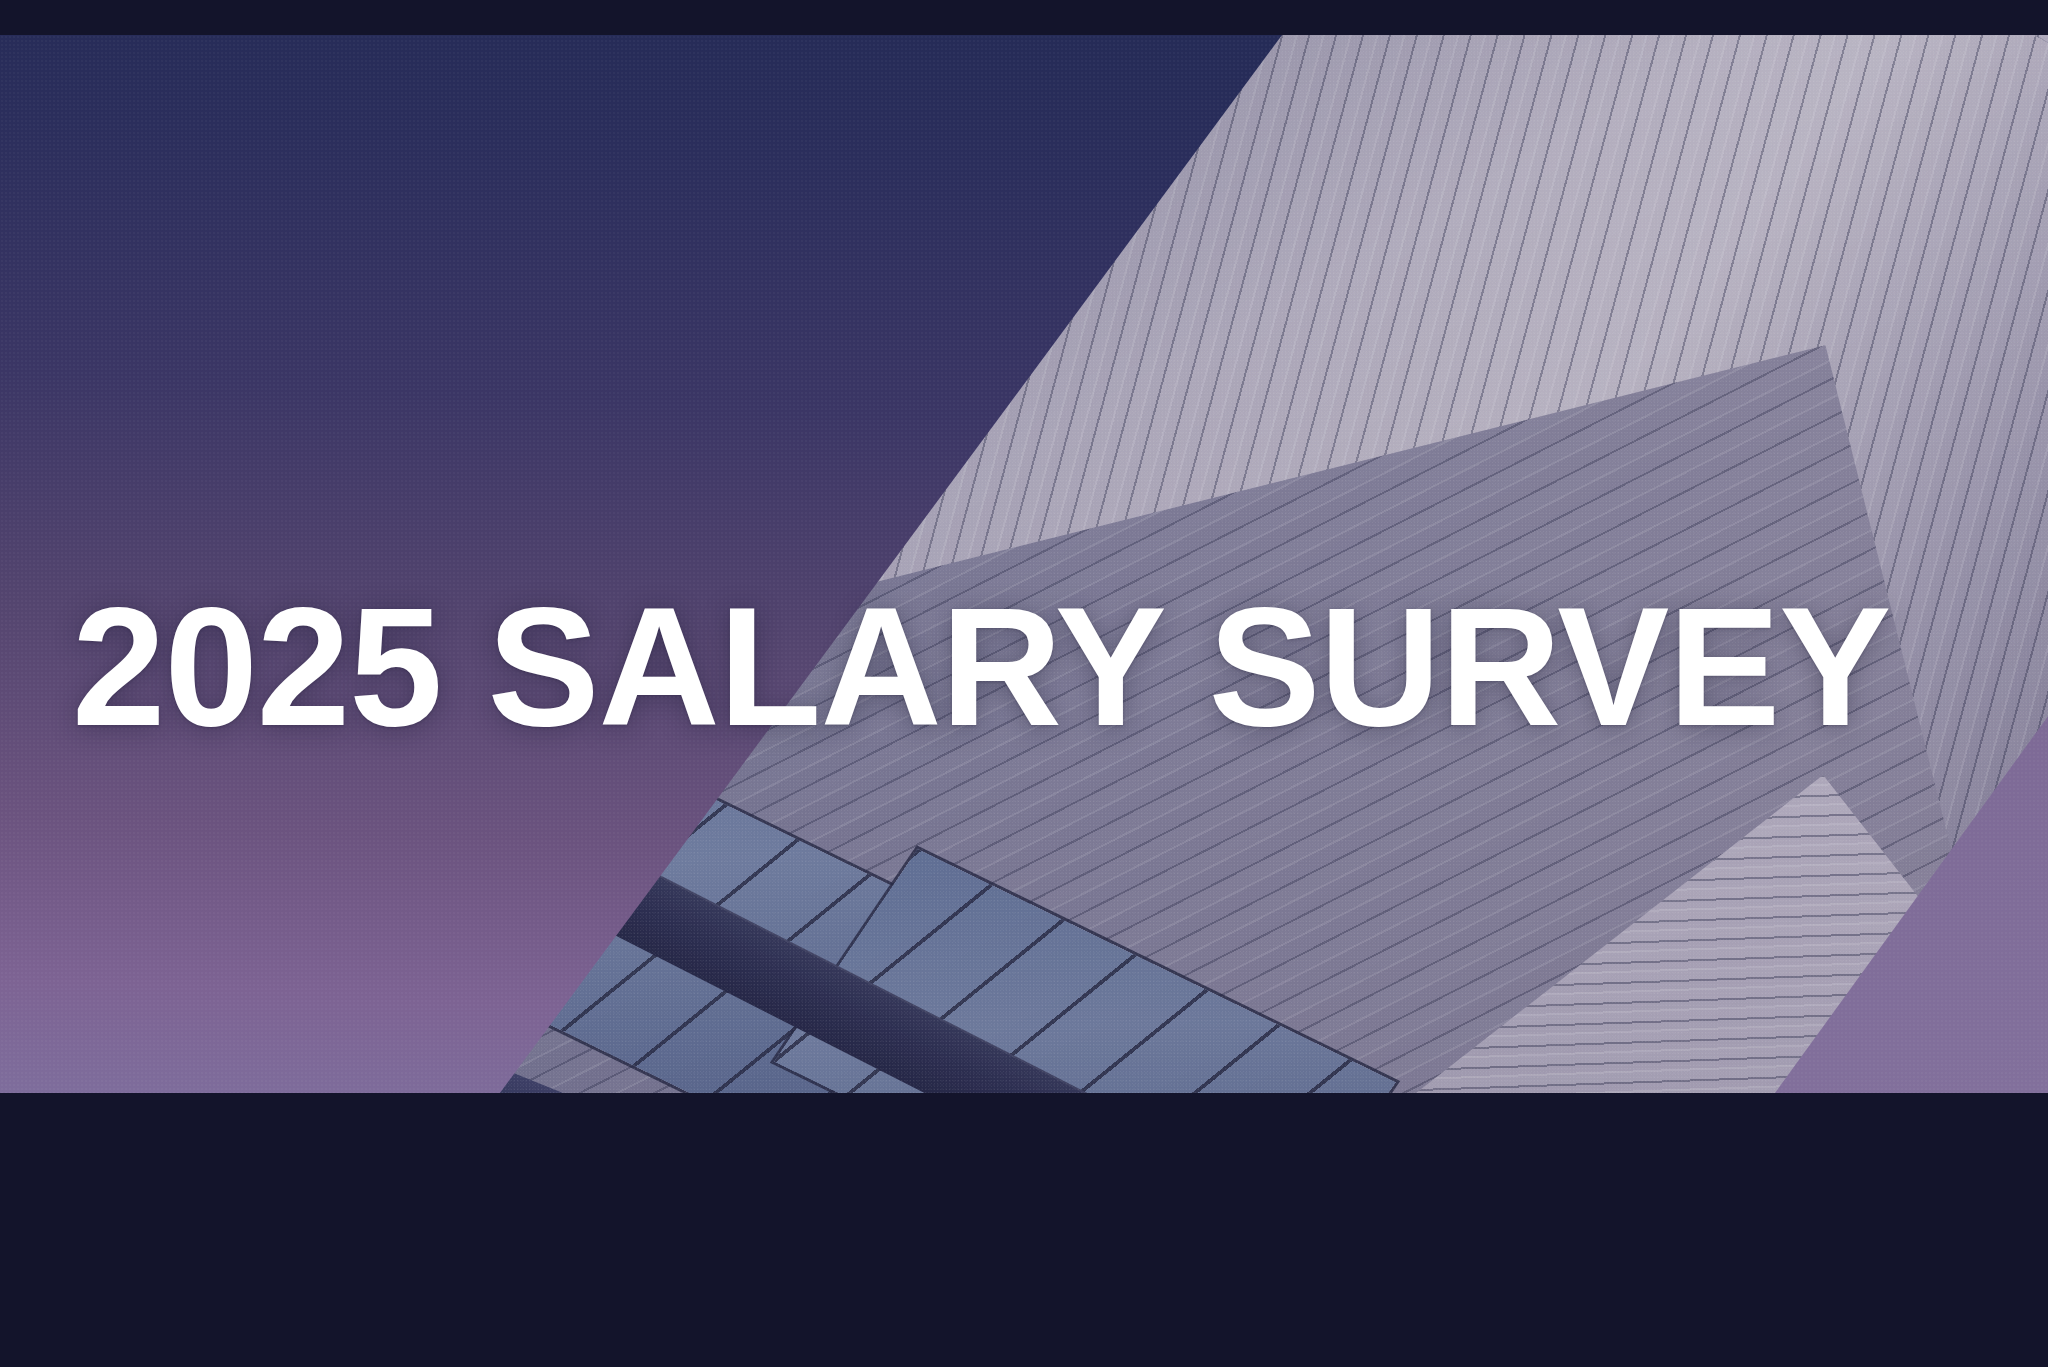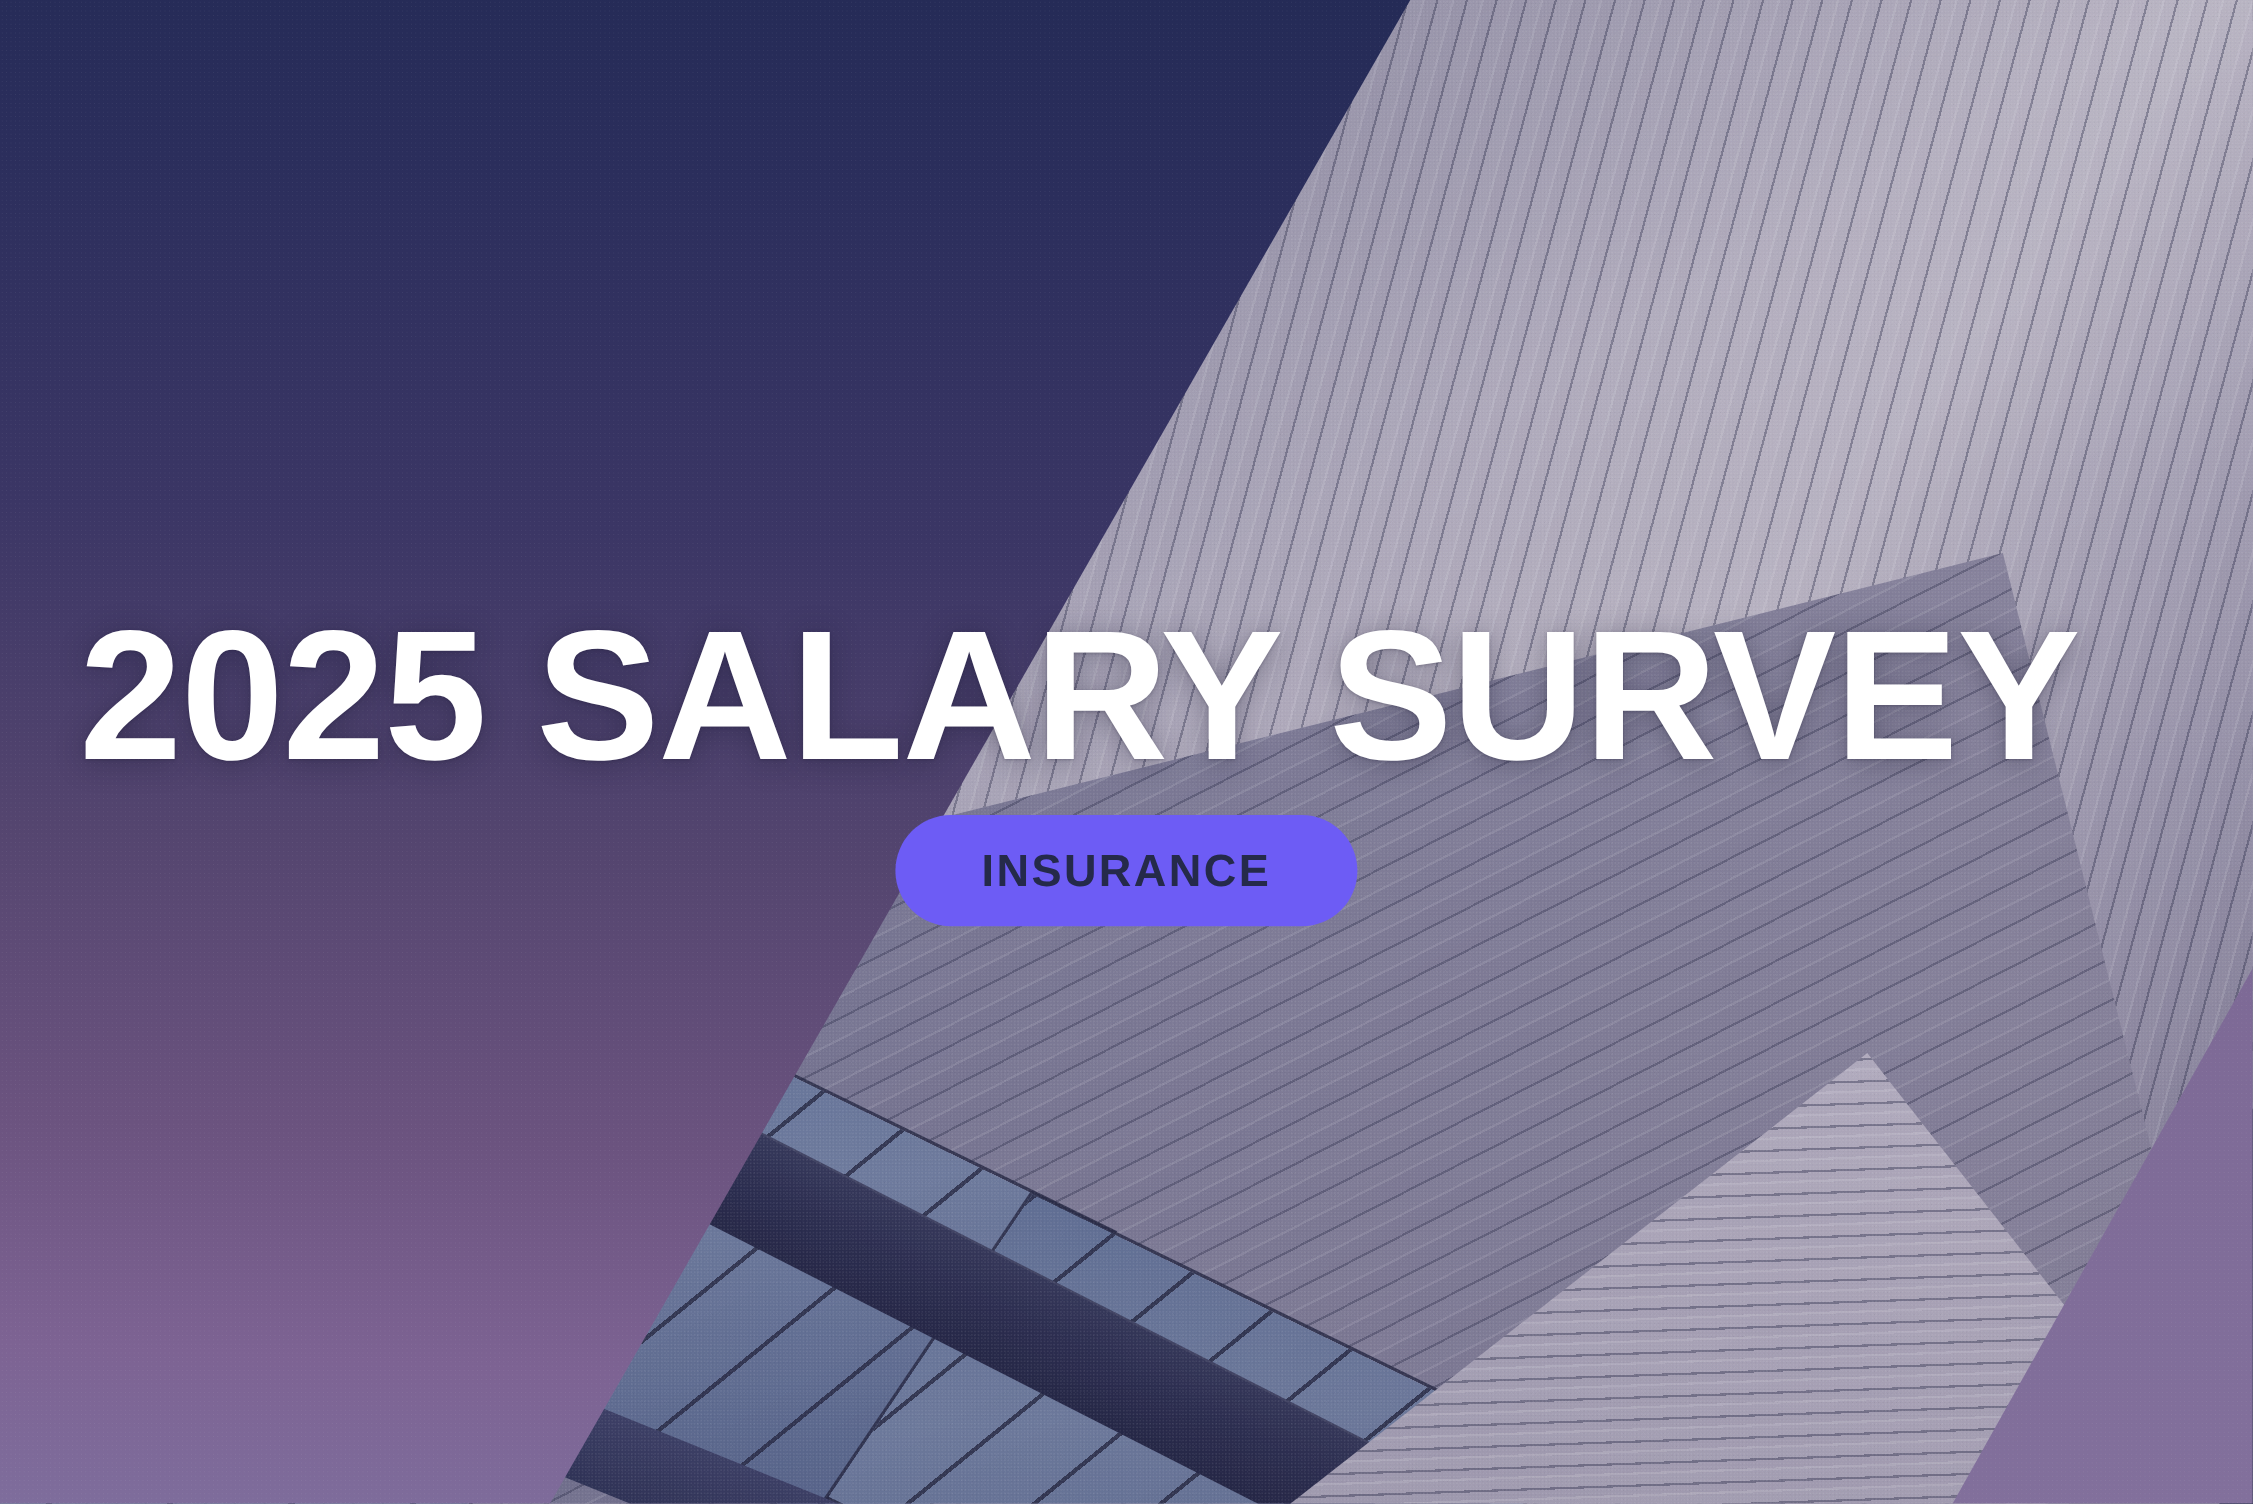--- a/index.html
+++ b/index.html
@@ -2,23 +2,24 @@
 <html><head>
 <meta charset="utf-8">
 <title>2025 Salary Survey — Insurance</title>
 <style>
   html,body{margin:0;padding:0;background:#13142b;}
   body{font-family:"Liberation Sans","DejaVu Sans",sans-serif;}
 
   #banner{
     position:relative;
     width:2048px;
-    height:1367px;
+    height:1058px;
     overflow:hidden;
     background:#3c4363;
+    margin-top:35px;
   }
 
   
   .photo{position:absolute;inset:0;overflow:hidden;}
 
   
   .photo-base{
     position:absolute;inset:0;
     background:
       linear-gradient(118deg,#5d6486 0%,#6b7190 26%,#9a97ae 52%,#b5b0c1 70%,#8e8aa4 86%,#6a6c8c 100%);
@@ -313,18 +314,15 @@
     <div class="photo-grain"></div>
   </div>
 
   <div class="wedge-main"></div>
   <div class="wedge-corner"></div>
   <div class="wedge-grain"></div>
 
   <div class="content">
     <h1 class="title">2025 SALARY SURVEY</h1>
 
-    <div class="badge-row">
-      <span class="badge">INSURANCE</span>
-    </div>
   </div>
 
 </div>
 
 </body></html>

